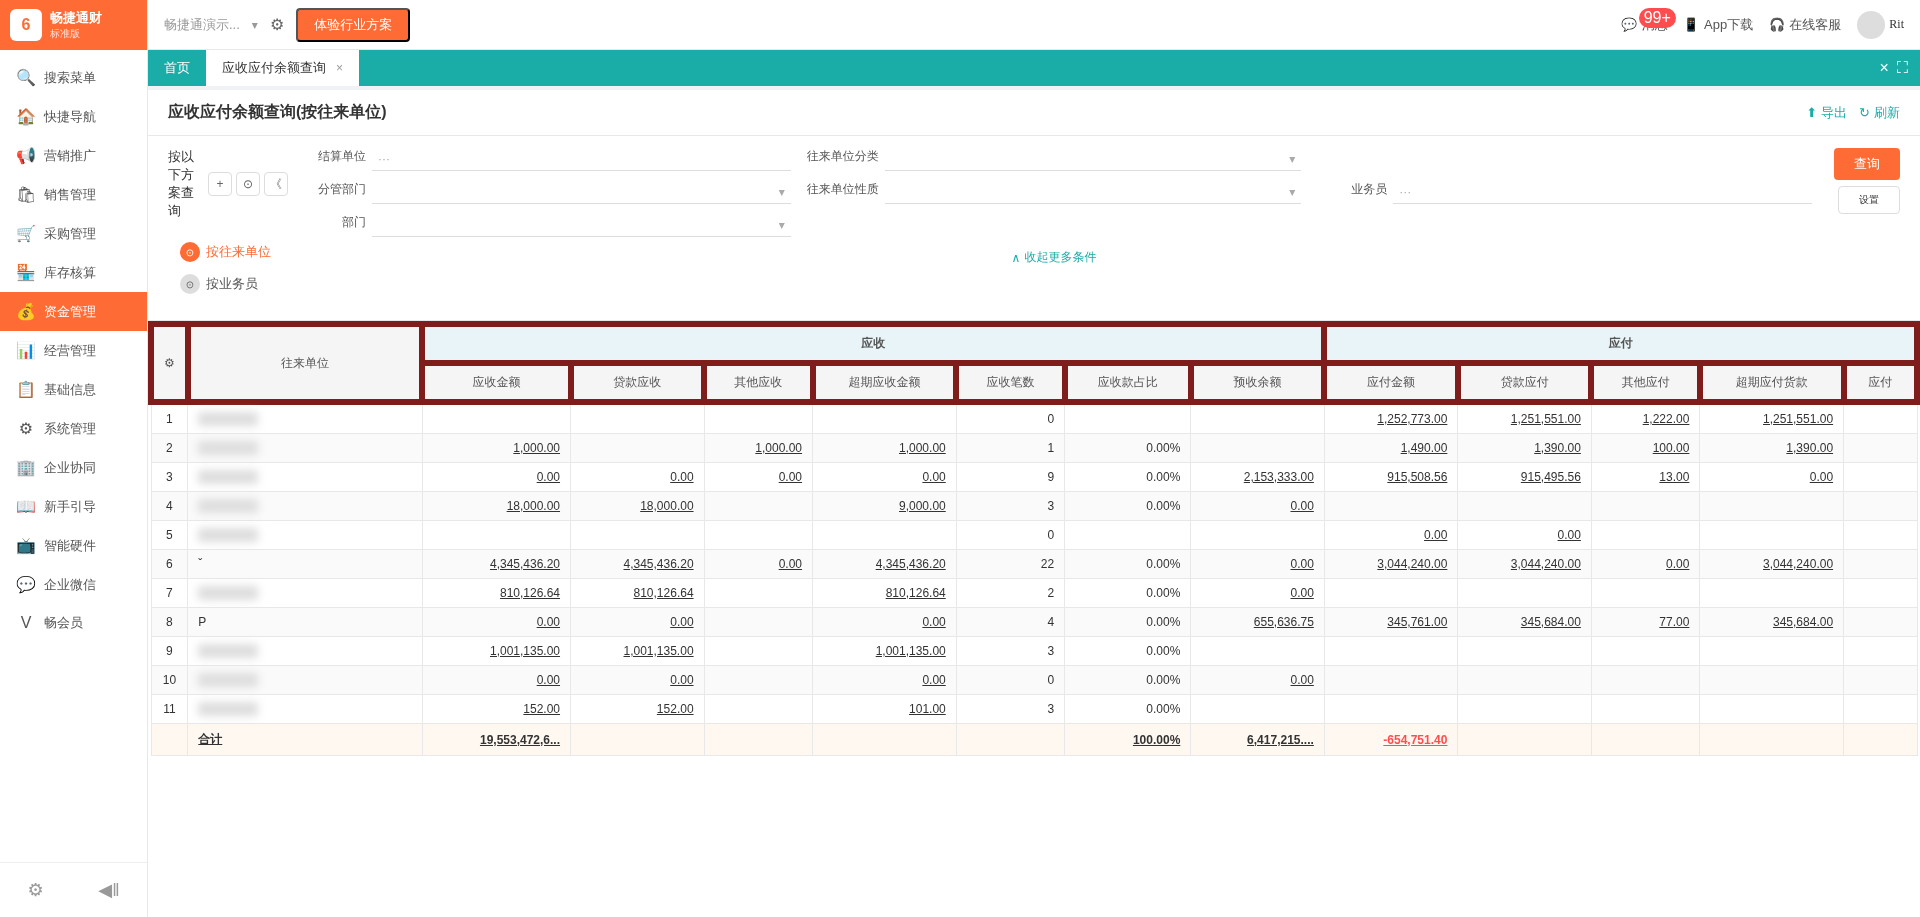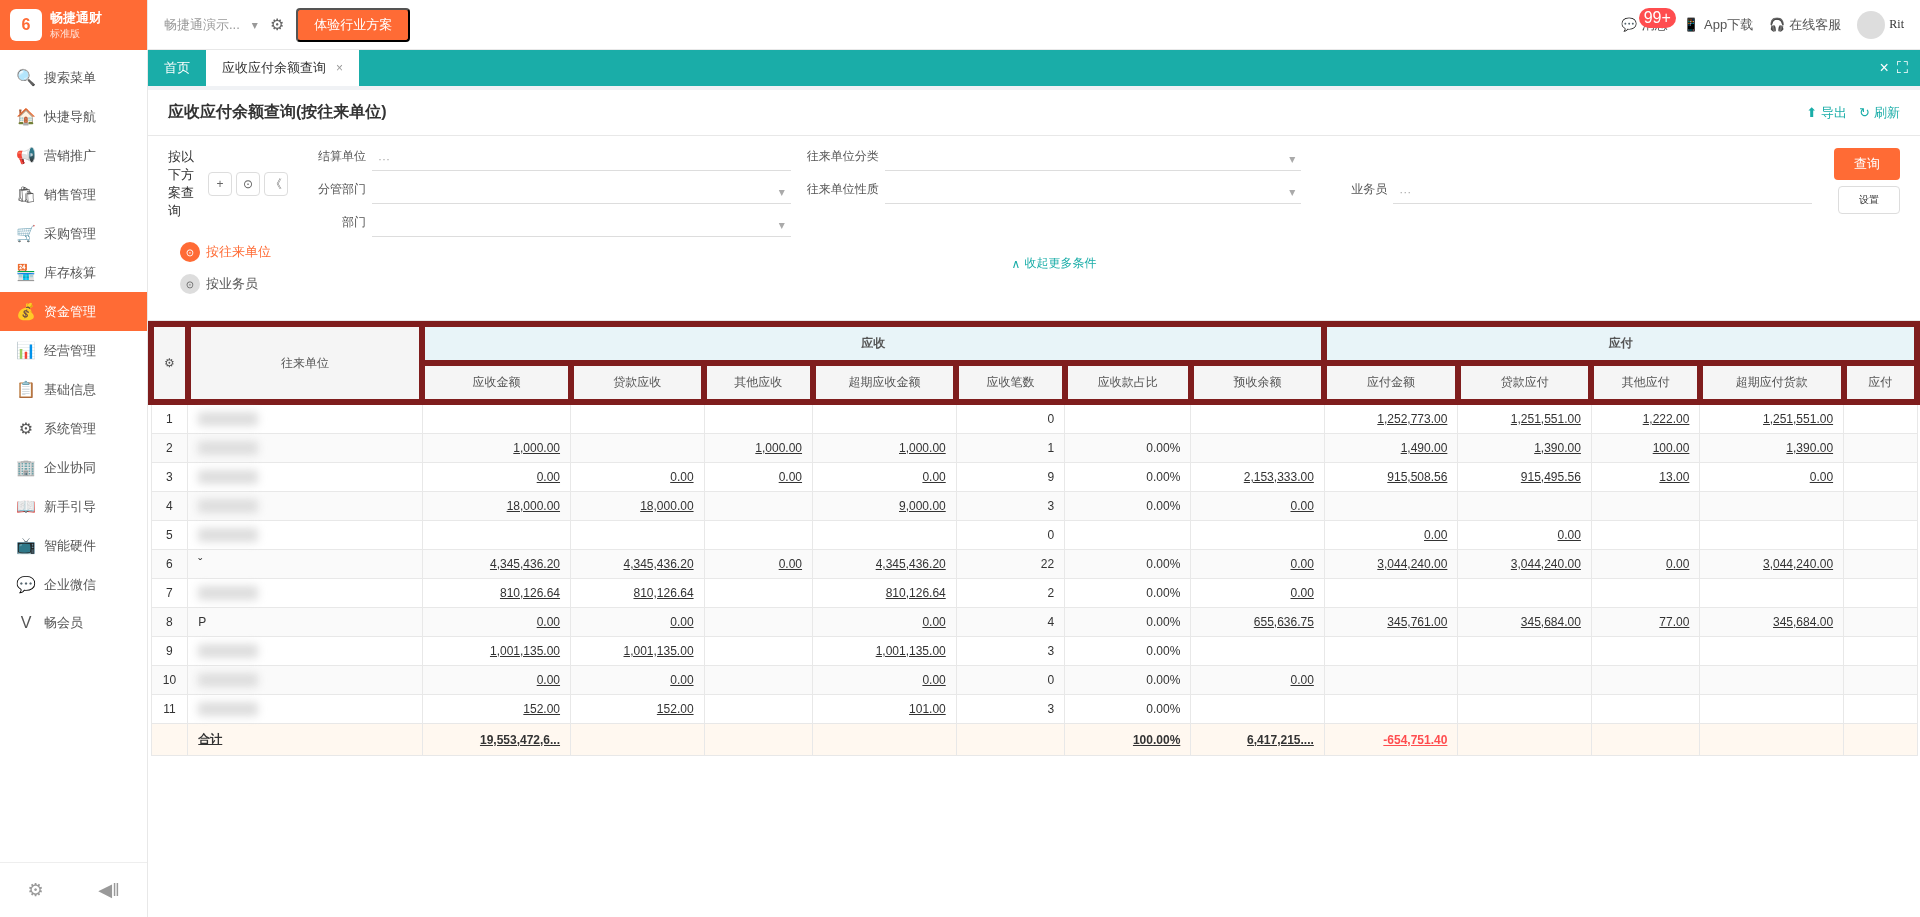--- a/index.html
+++ b/index.html
@@ -307,21 +307,21 @@
               <span></span>
                 <span style="color:#aaa;">▾</span>
             </div>
           </div>
           <div class="filter-field">
             <span class="filter-field-label">业务员</span>
             <div style="flex:1;border-bottom:1px solid #ddd;padding:4px 6px;color:#aaa;cursor:pointer;">···</div>
           </div>
         </div>
 
-        <div style="display:grid;grid-template-columns:1fr 1fr 1fr;gap:16px;margin-bottom:12px;align-items:center;">
+        <div style="display:grid;grid-template-columns:1fr 1fr 1fr;gap:16px;margin-bottom:6px;align-items:center;">
           <div class="filter-field">
             <span class="filter-field-label">部门</span>
             <div style="flex:1;border-bottom:1px solid #ddd;padding:4px 6px;display:flex;justify-content:space-between;cursor:pointer;">
               <span></span>
                 <span style="color:#aaa;">▾</span>
             </div>
           </div>
         </div>
 
         <div style="display:flex;justify-content:center;">

